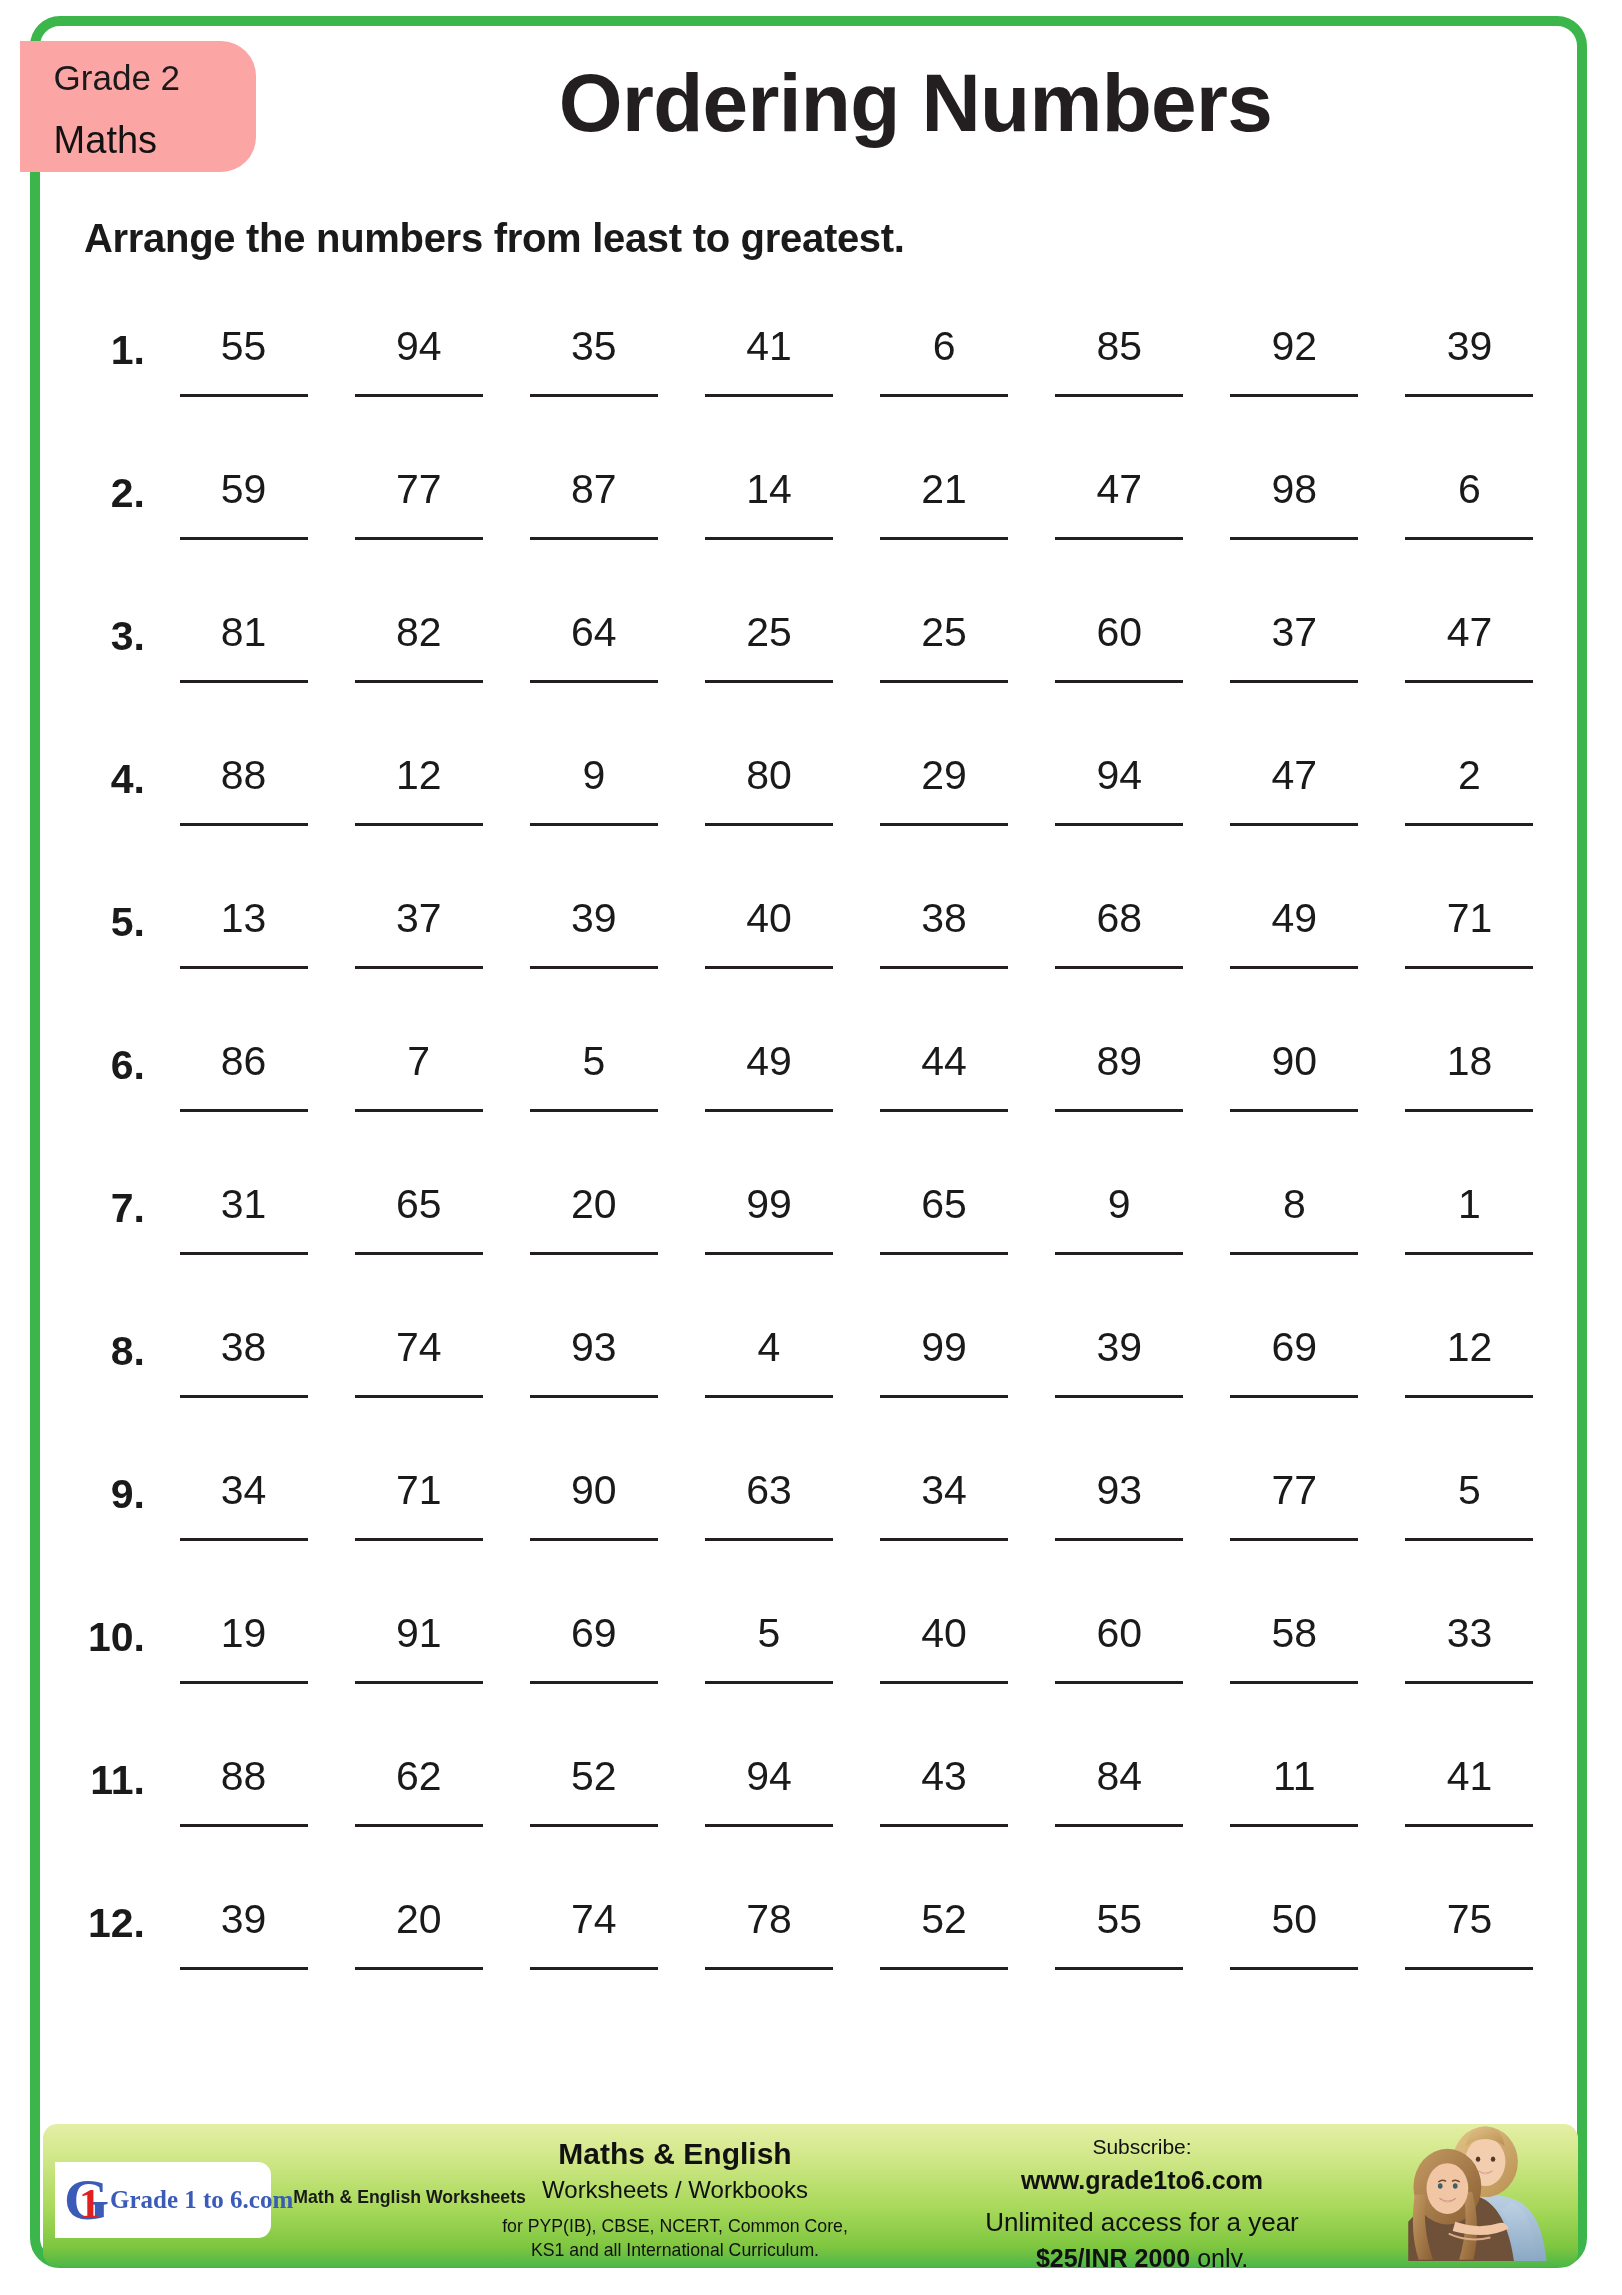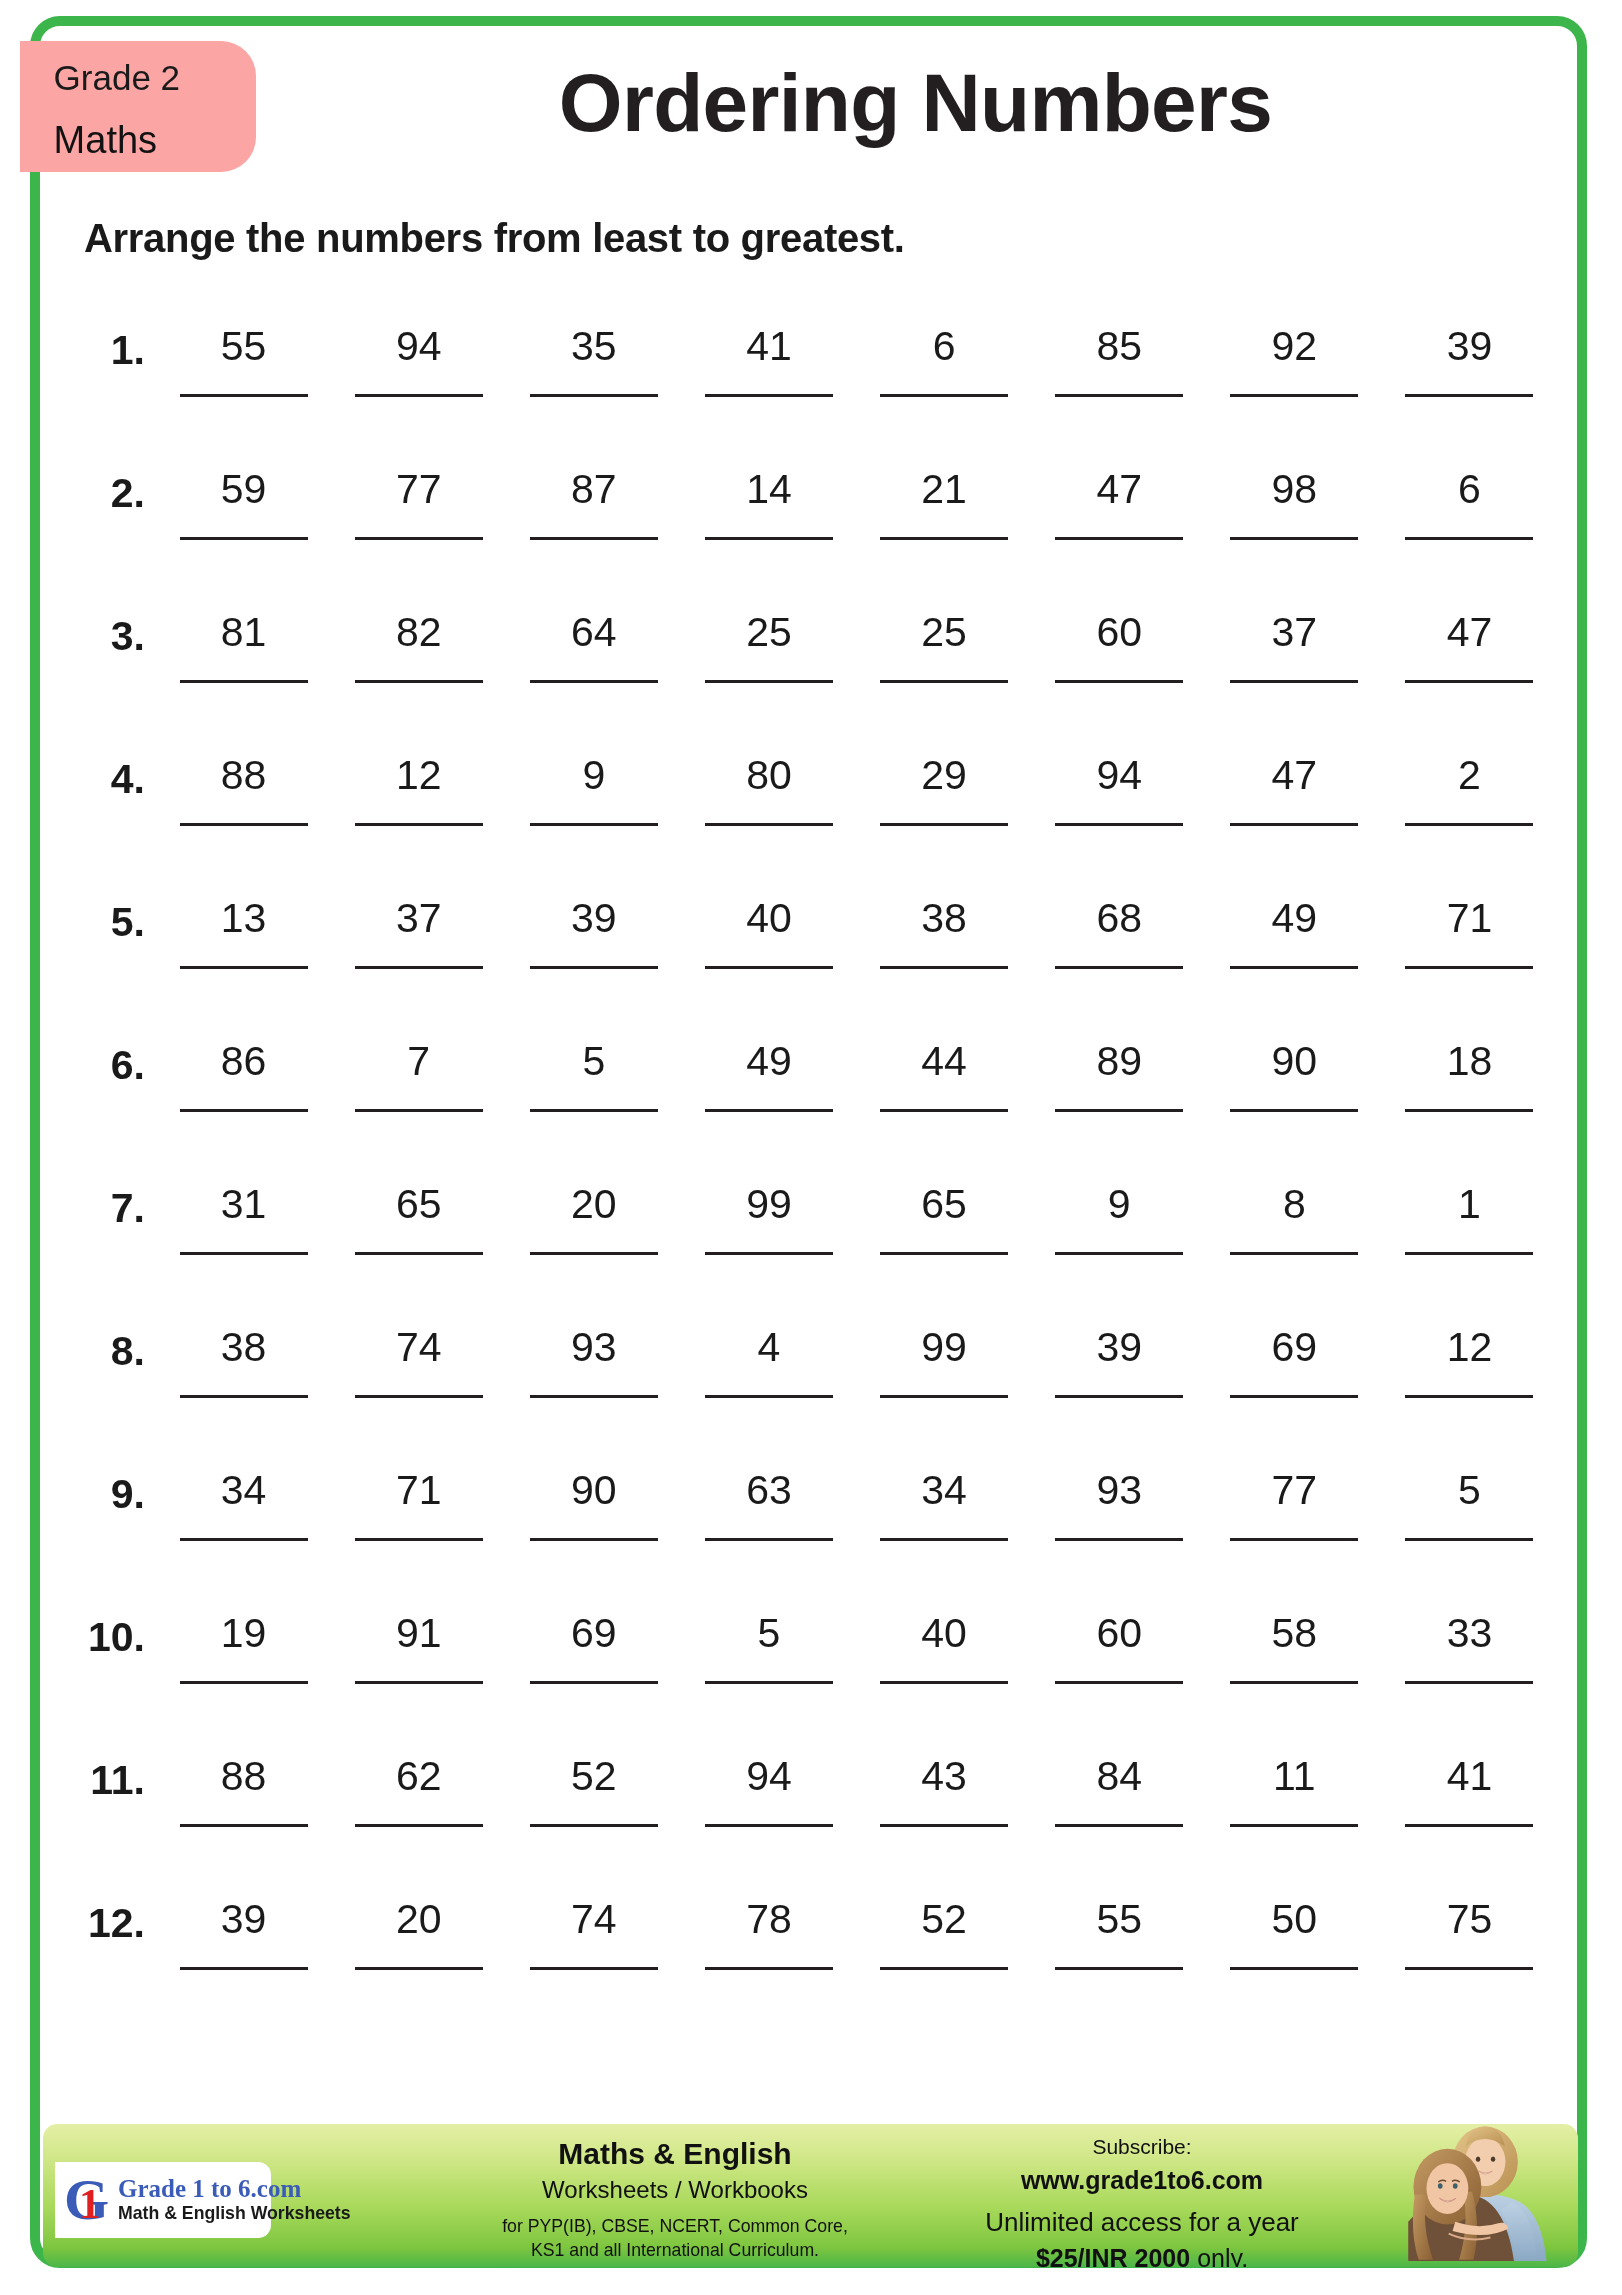--- a/index.html
+++ b/index.html
@@ -180,23 +180,23 @@
     position: absolute;
     left: 15px;
     top: 9.2px;
     font-size: 43px;
     line-height: 1;
     font-family: "Liberation Serif", serif;
     font-weight: 700;
     color: #e02020;
   }
   .logo-text {
-    margin-left: 13px;
+    margin-left: 5px;
     display: flex;
-    flex-direction: column;
+    flex-direction: row;
     justify-content: center;
   }
   .logo-title {
     font-family: "Liberation Serif", serif;
     font-weight: 700;
     font-size: 25px;
     color: #3a5bb8;
     line-height: 1.05;
     white-space: nowrap;
   }

